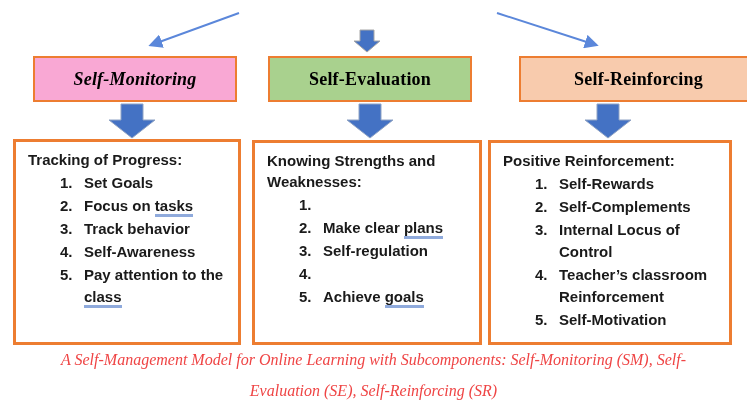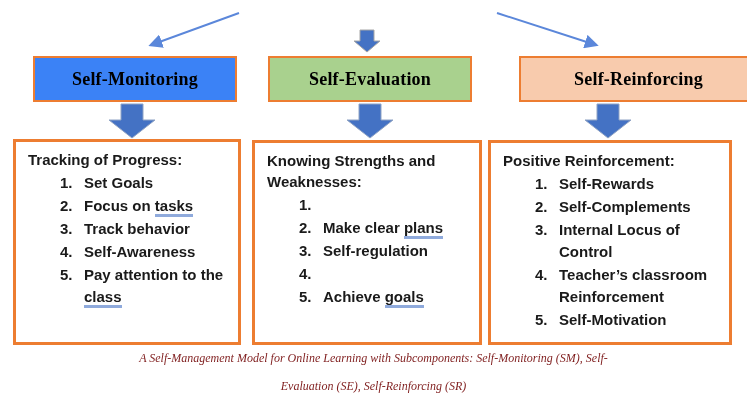--- a/index.html
+++ b/index.html
@@ -41,41 +41,41 @@
   ol.items { list-style:none; margin:0; padding:0 0 0 32px; }
   .item { display:flex; line-height:22px; margin-top:1px; }
   .num { flex:none; width:24px; }
   .txt { flex:1; }
   .ul  { border-bottom:3px solid #8FAADC; }
 
   
   .caption {
     position:absolute; left:0; right:0; top:351px; text-align:center;
     font-family:"Liberation Serif", serif; font-style:italic;
-    font-size:12px; color:#7f1d1d;
+    font-size:16px; color:#ef4444;
   }
   .caption .l1 { margin-bottom:13px; }
 </style>
 </head>
 <body>
 
 <div class="page">
 
   <svg class="toparrows" width="747" height="60">
     <defs>
       <marker id="ah" viewBox="0 0 10 10" refX="8" refY="5" markerWidth="7" markerHeight="7" orient="auto-start-reverse">
         <path d="M0,0 L10,5 L0,10 z" fill="#5B87DA"></path>
       </marker>
     </defs>
     <line x1="239" y1="13" x2="151" y2="45" stroke="#5B87DA" stroke-width="2" marker-end="url(#ah)"></line>
     <line x1="497" y1="13" x2="596" y2="45" stroke="#5B87DA" stroke-width="2" marker-end="url(#ah)"></line>
     <polygon points="360,30 374,30 374,41 380,41 367,52 354,41 360,41" fill="#4472C4" stroke="#A6A6A6" stroke-width="1"></polygon>
   </svg>
 
-  <div class="hdr hdr1" style="background: #3b82f6;">
+  <div class="hdr hdr1" style="background: #f9a8d4; font-style: italic;">
     <span>Self-Monitoring</span>
   </div>
   <div class="hdr hdr2" style="background: rgb(169, 209, 142);">
     <span>Self-Evaluation</span>
   </div>
   <div class="hdr hdr3" style="background: rgb(248, 203, 173);">
     <span>Self-Reinforcing</span>
   </div>
 
   <svg class="ba ba1" viewBox="0 0 50 36">

